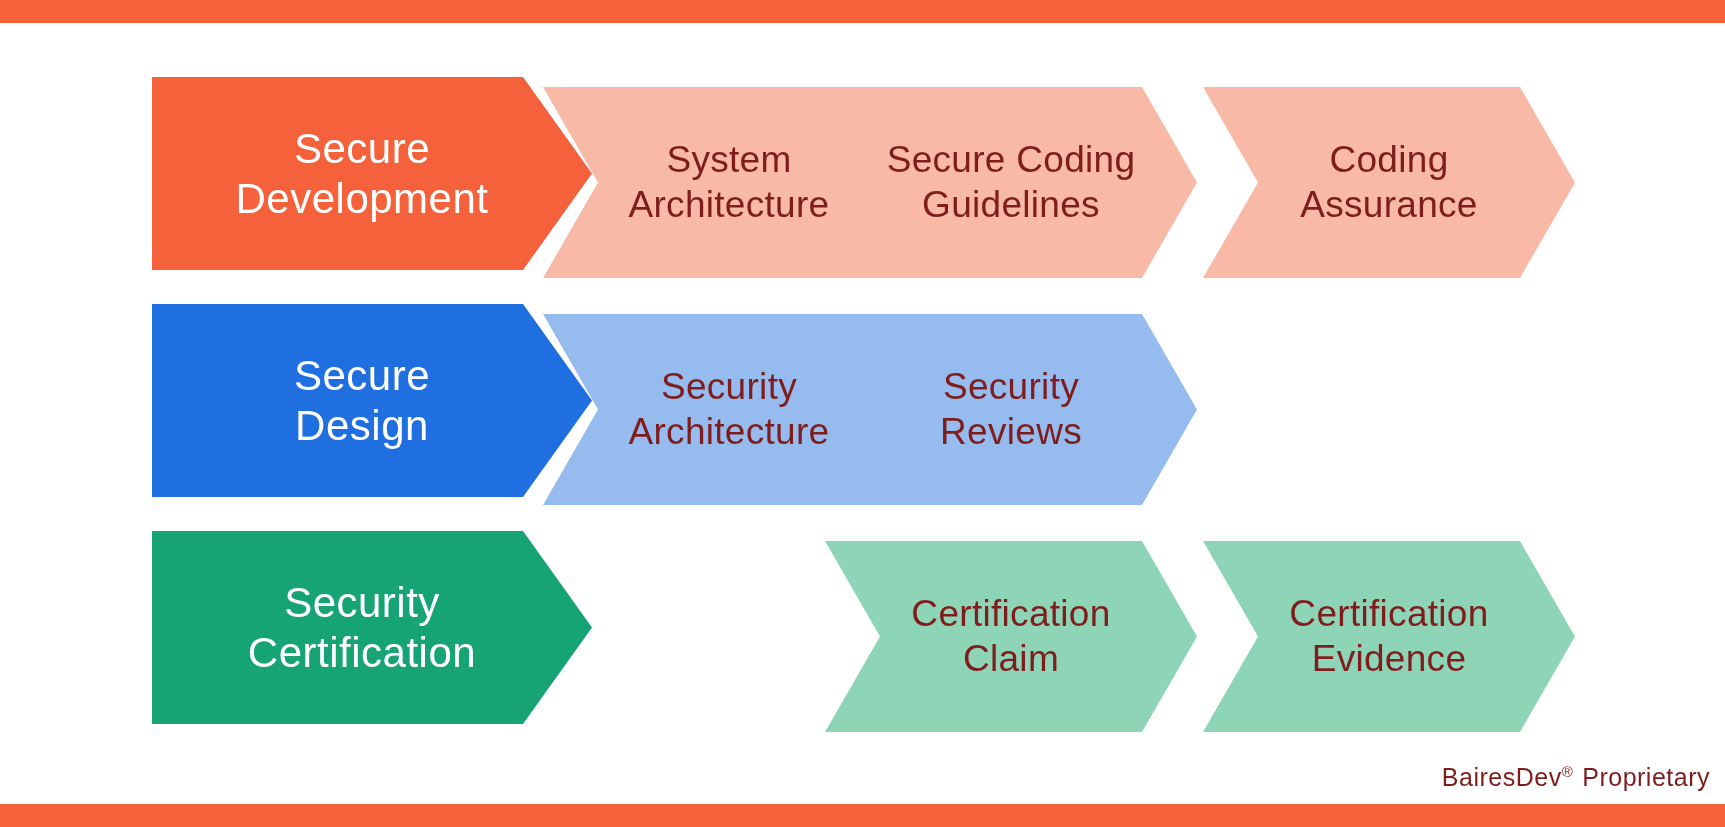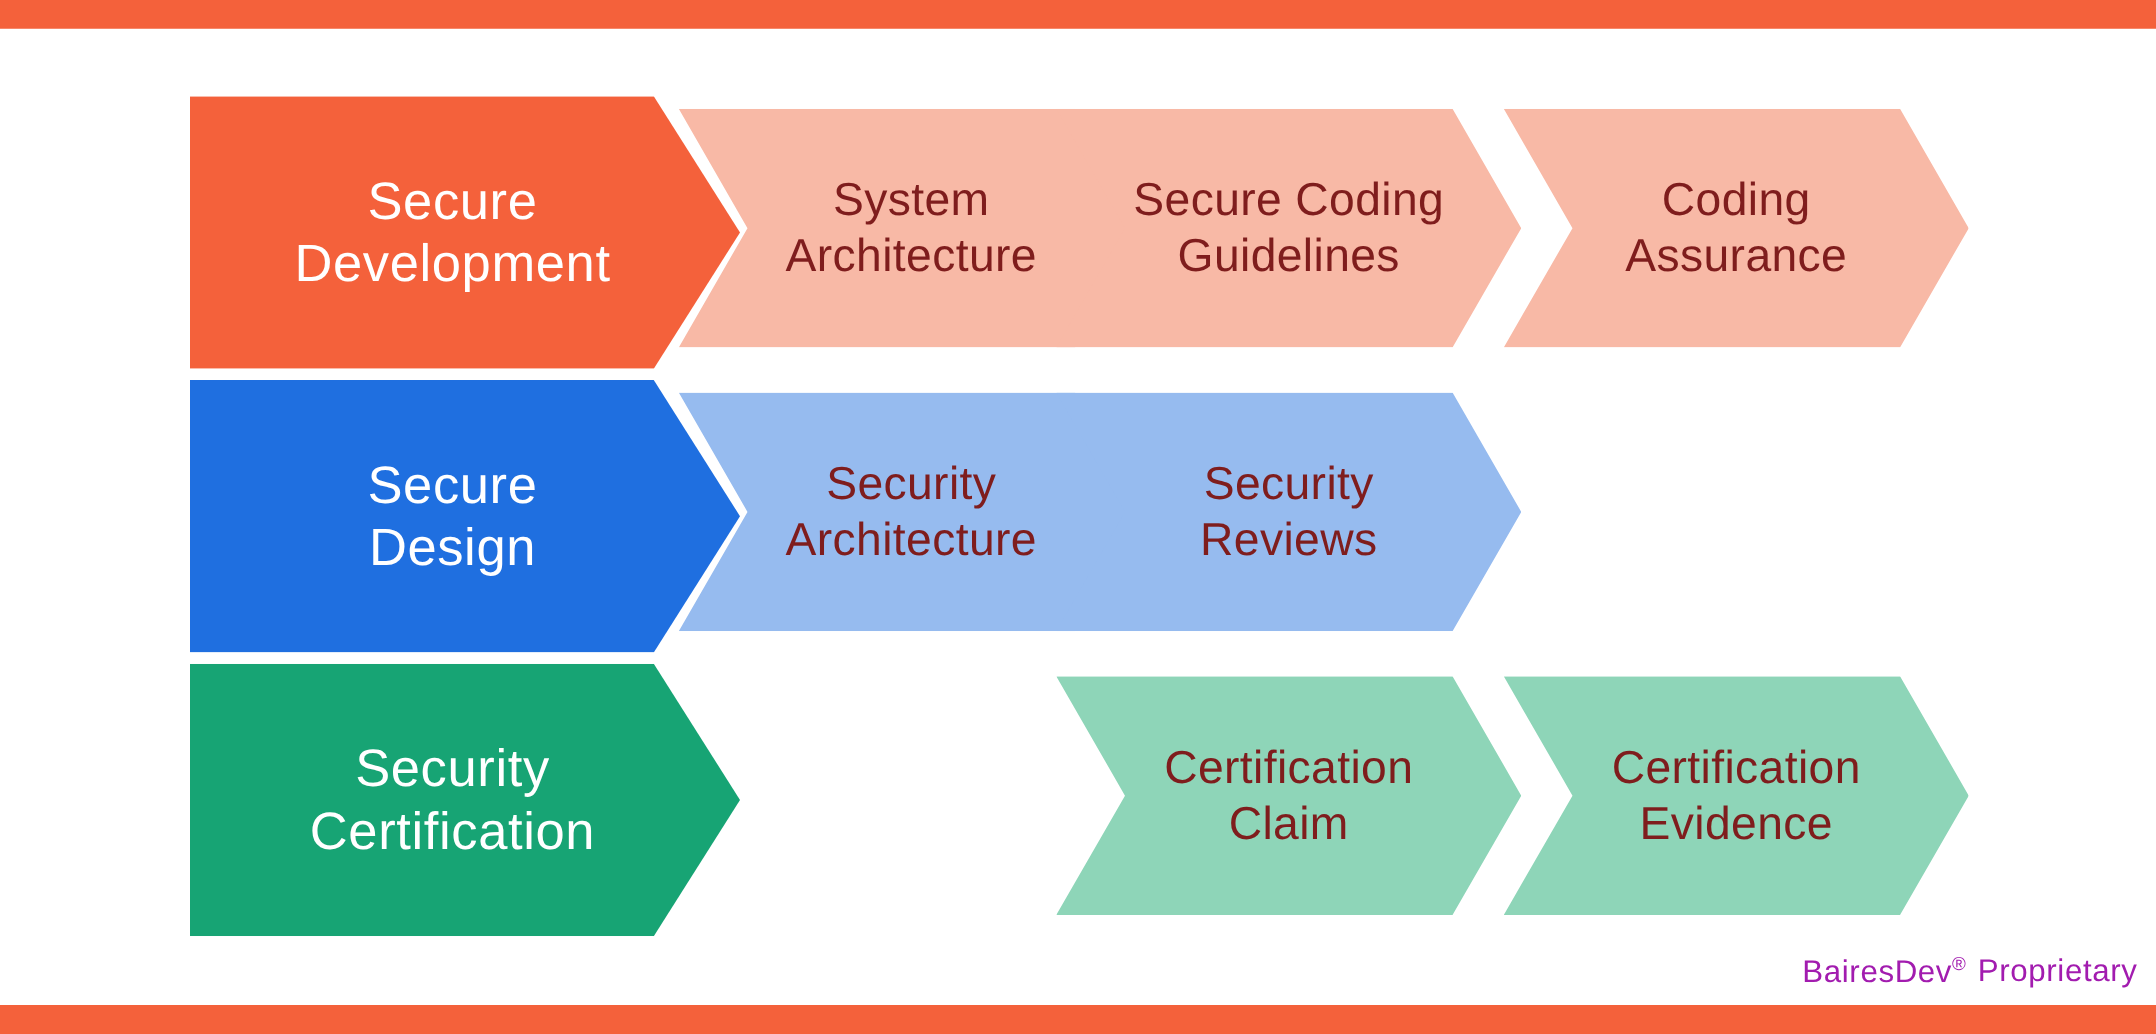--- a/index.html
+++ b/index.html
@@ -40,35 +40,35 @@
     position: absolute;
     display: flex;
     align-items: center;
     justify-content: center;
     text-align: center;
   }
   .cell.dark {
     left: 152px;
     top: 0;
     width: 440px;
-    height: 218px;
+    height: 193px;
     background: var(--dark);
     clip-path: polygon(0 0, 84.32% 0, 100% 50%, 84.32% 100%, 0 100%);
     padding-right: 20px;
     box-sizing: border-box;
   }
   .cell.light {
     top: 10px;
     width: 372px;
     height: 191px;
     background: var(--light);
     clip-path: polygon(0 0, 85.22% 0, 100% 50%, 85.22% 100%, 0 100%, 14.78% 50%);
   }
   .cell.c1 { left: 543px; }
-  .cell.c2 { left: 845px; }
+  .cell.c2 { left: 825px; }
   .cell.c3 { left: 1203px; }
 
   .stage-label {
     color: #FFFFFF;
     font-size: 42px;
     line-height: 1.18;
     white-space: pre-line;
     font-weight: 400;
     letter-spacing: 0.5px;
   }
@@ -144,19 +144,19 @@
     <div class="cell light c2">
       <span class="step-label">Certification
 Claim</span>
     </div>
     <div class="cell light c3">
       <span class="step-label">Certification
 Evidence</span>
     </div>
   </div>
 
-  <div class="footer" style="color: #a21caf;">
+  <div class="footer" style="color: #7f1d1d;">
     <span>BairesDev</span><span class="reg">®</span><span class="suffix">Proprietary</span>
   </div>
 
   <div class="bar bottom" style="background: rgb(244, 97, 59);"></div>
 
 </div>
 
 </body></html>

